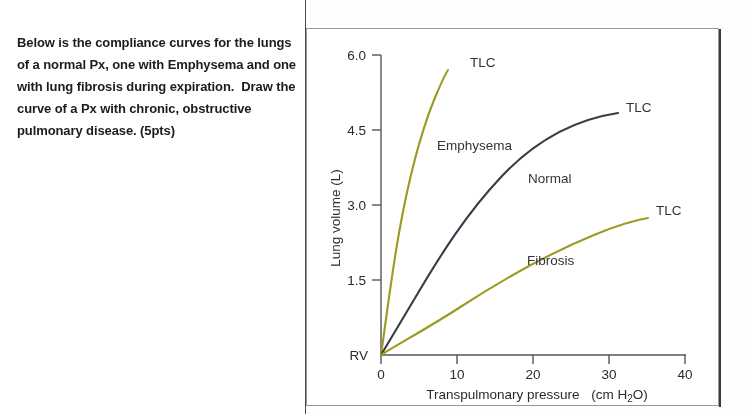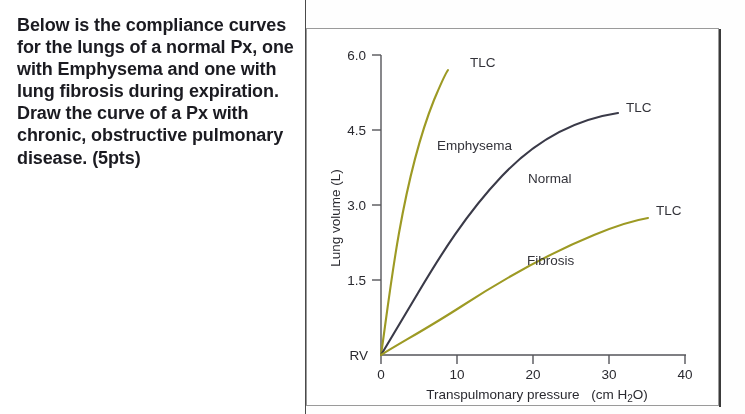--- a/index.html
+++ b/index.html
@@ -21,23 +21,23 @@
     position: absolute;
     left: 0;
     top: 0;
     width: 305px;
     height: 414px;
     background: #ffffff;
   }
   #question-text {
     position: absolute;
     left: 17px;
-    top: 14px;
+    top: 32px;
     width: 282px;
-    font-size: 18px;
+    font-size: 13px;
     font-weight: bold;
     line-height: 22.1px;
     color: #1b1b21;
     letter-spacing: -0.1px;
     white-space: pre-wrap;
   }
 
   
   #panel-divider {
     position: absolute;

